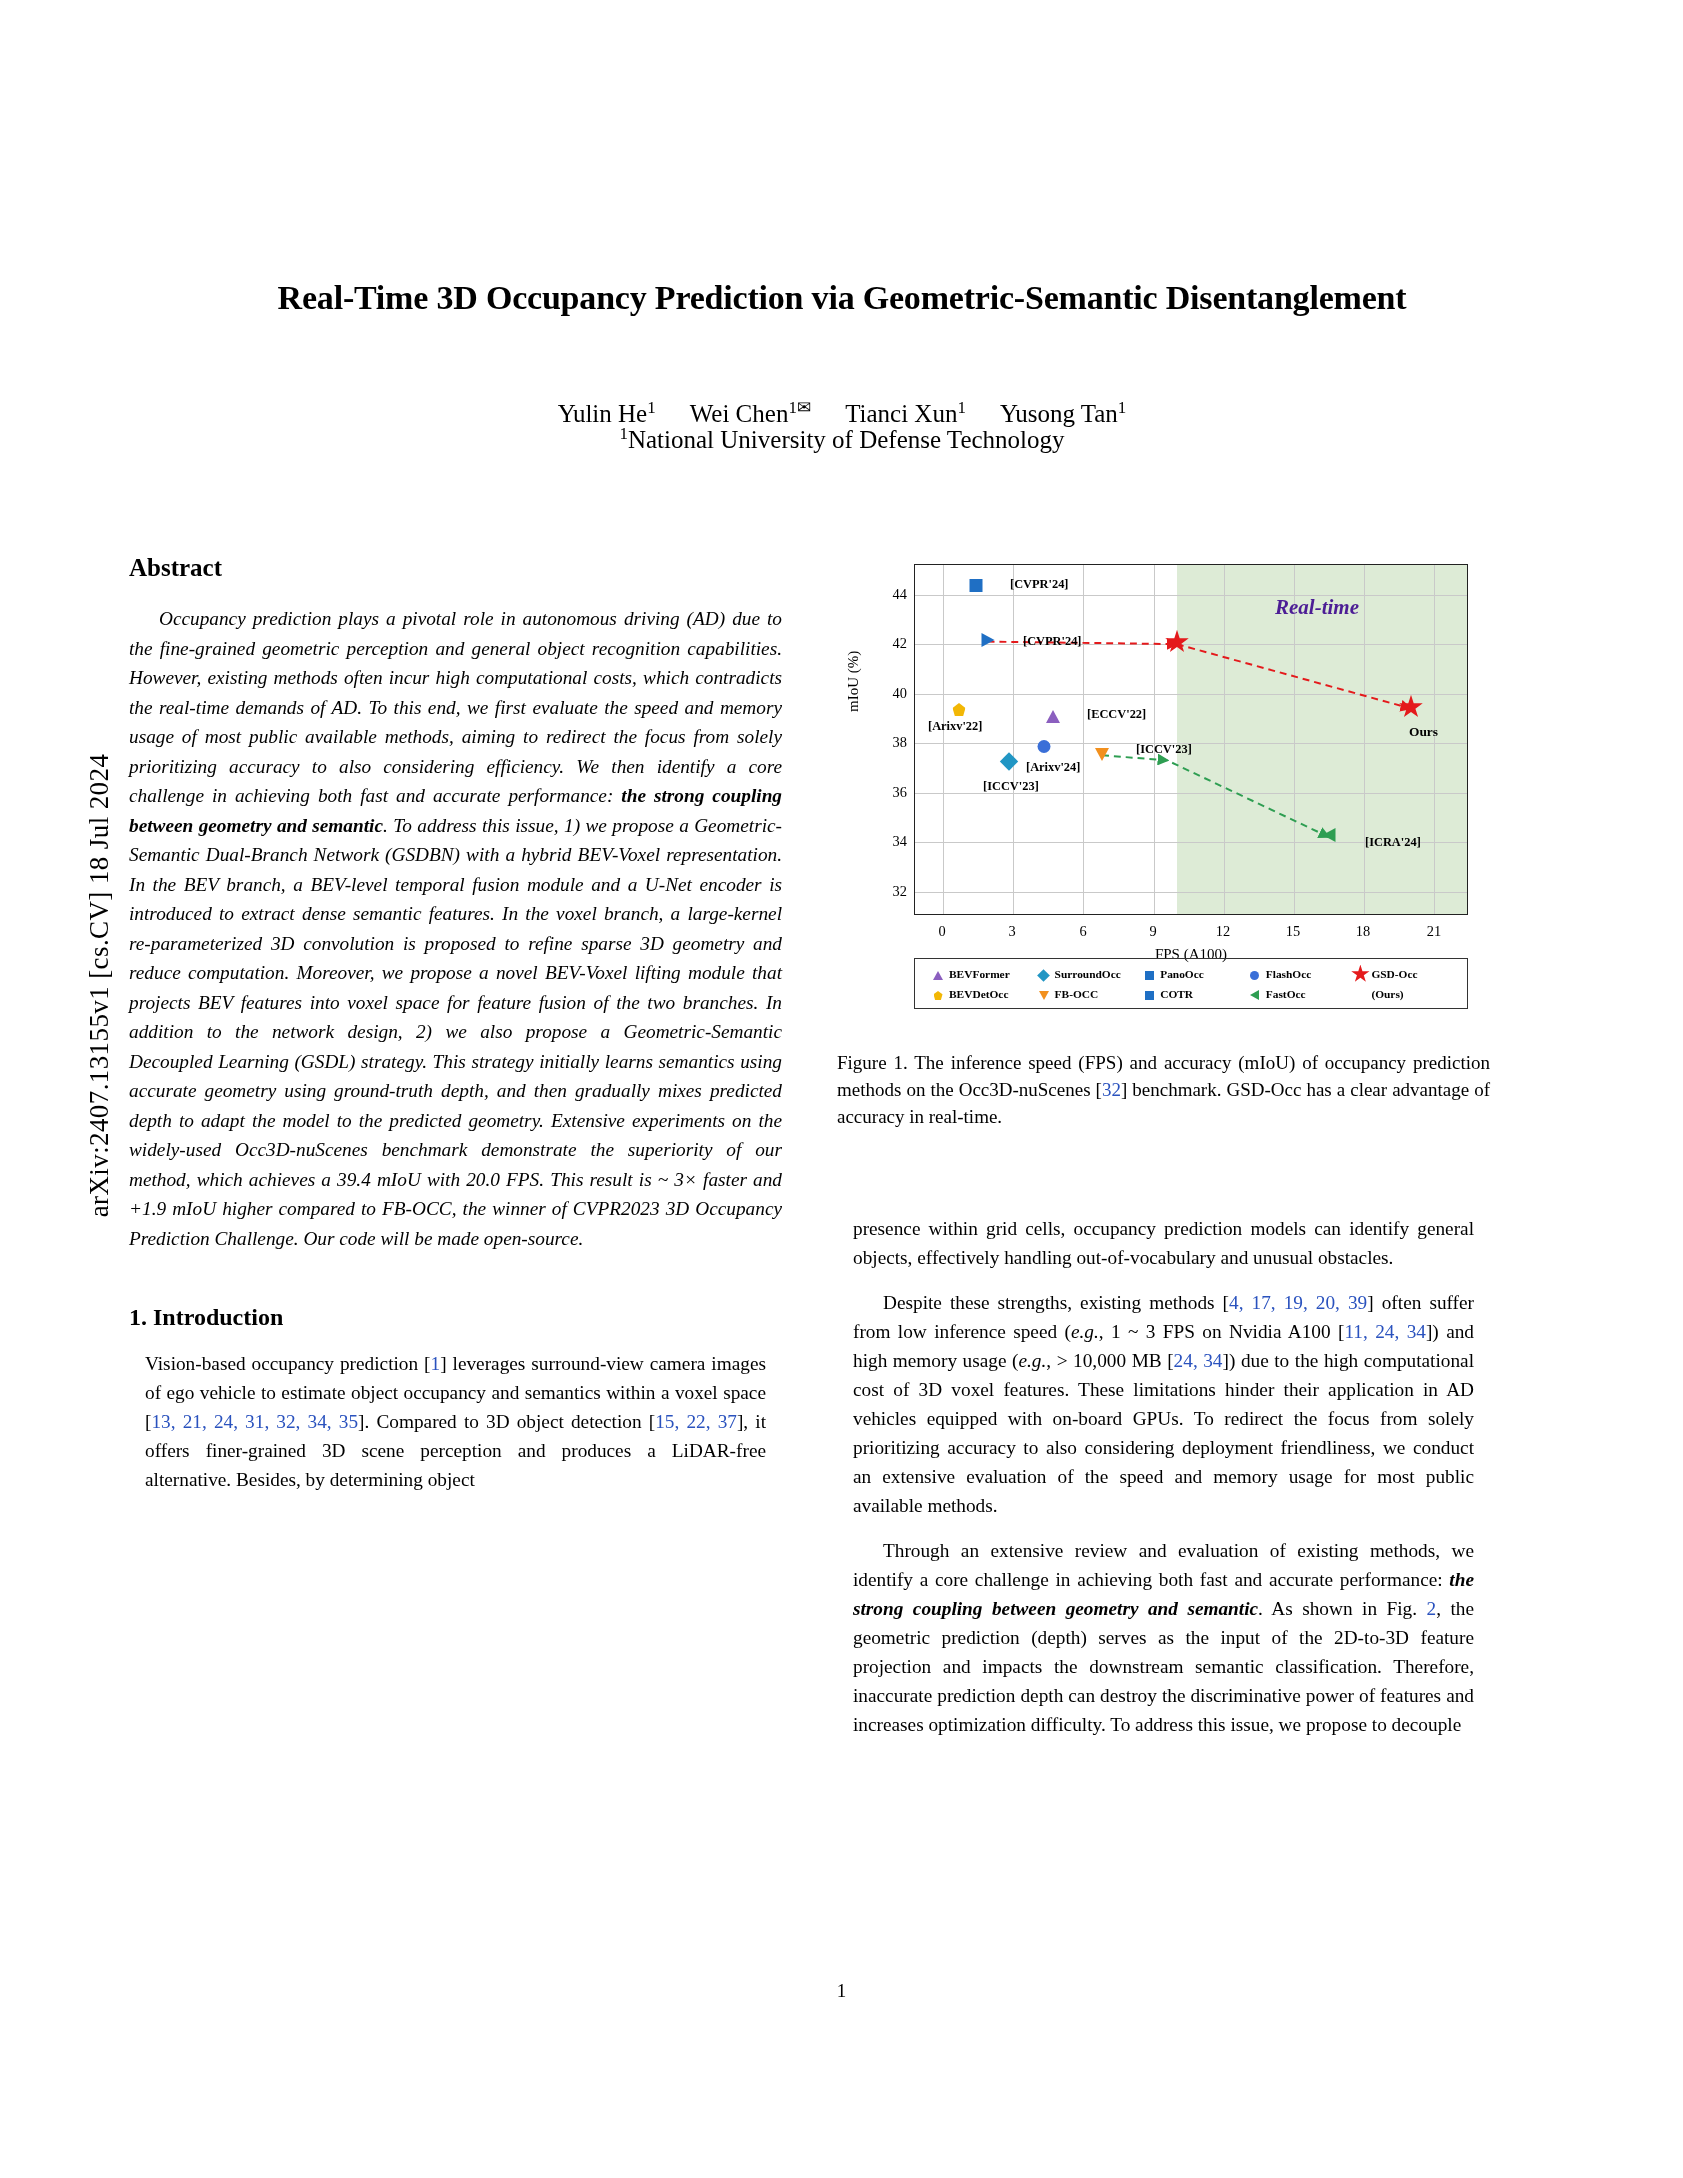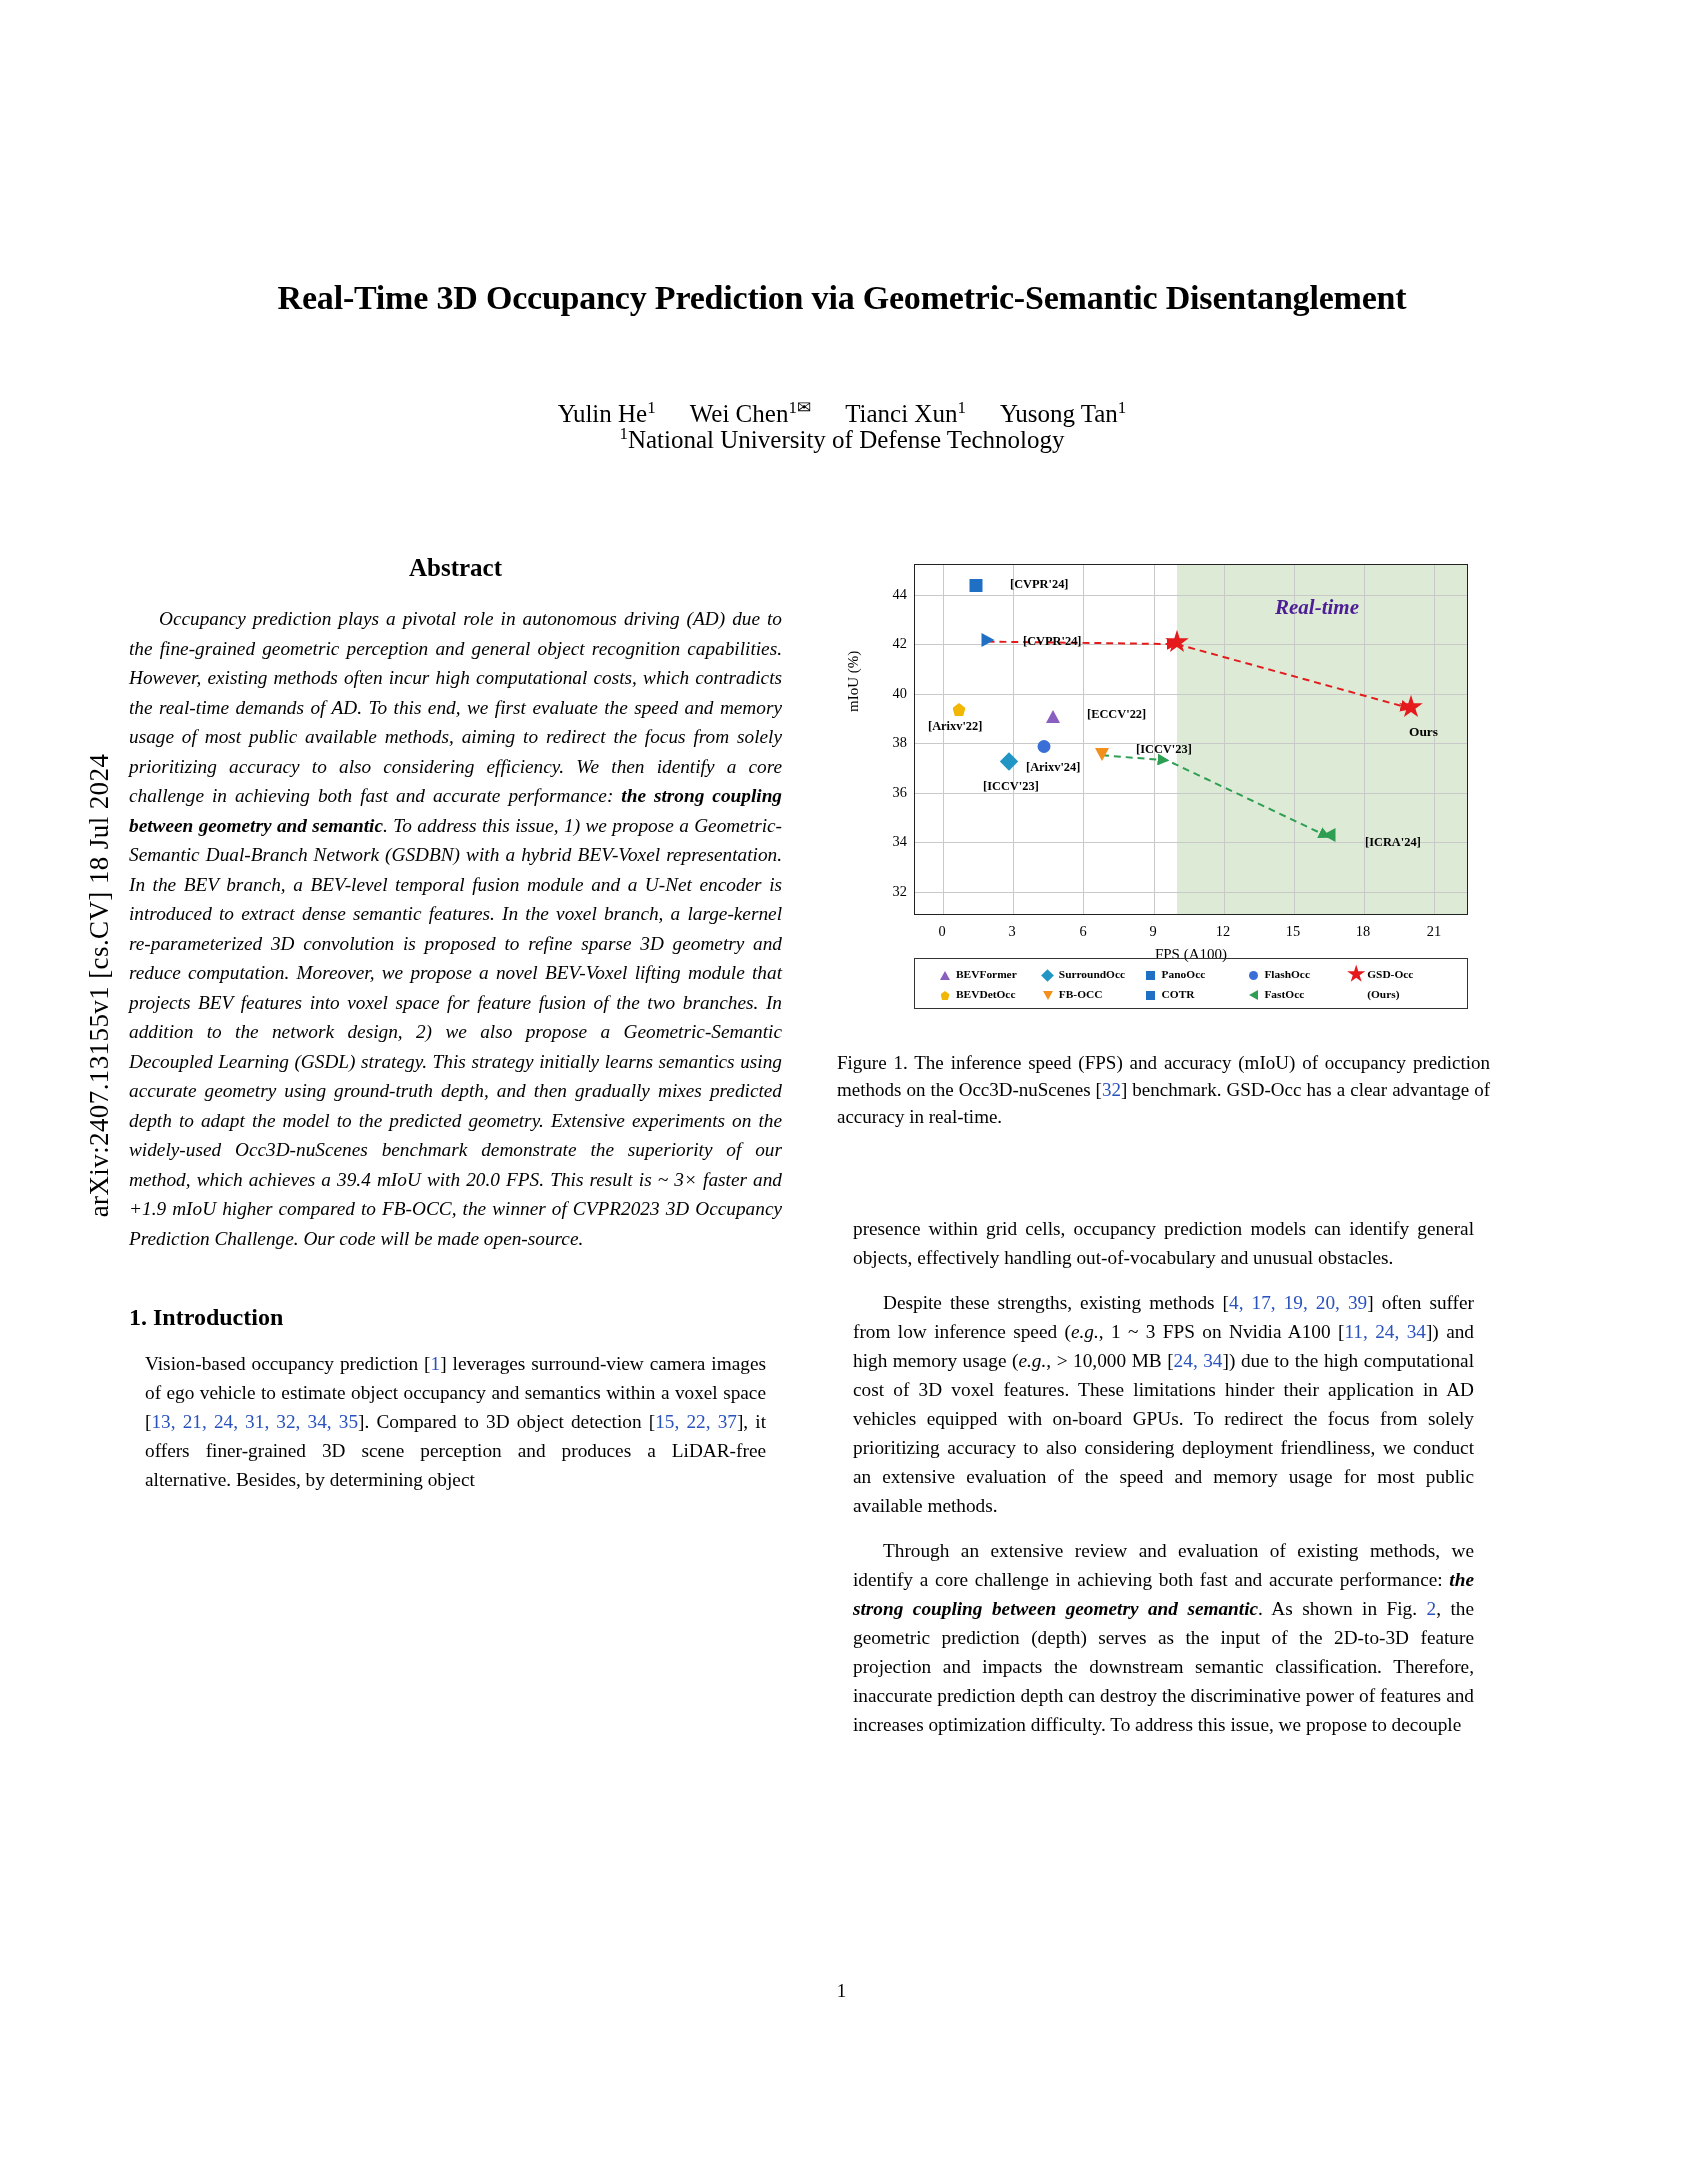--- a/index.html
+++ b/index.html
@@ -67,21 +67,20 @@
   }
 
   
   .col-left {
     position: absolute;
     left: 129px;
     top: 554px;
     width: 653px;
   }
   .abstract-head {
-    text-align: center;
     font-size: 25px;
     font-weight: bold;
     margin: 0 0 22px 0;
   }
   p.just {
     margin: 16px;
     text-align: justify;
     font-size: 19.3px;
     line-height: 29px;
     text-indent: 30px;
@@ -190,21 +189,21 @@
     padding-left: 20px;
   }
   .legend {
     position: absolute;
     left: 77px;
     top: 404px;
     width: 554px;
     height: 51px;
     border: 1.2px solid #333;
     box-sizing: border-box;
-    padding: 5px 19px;
+    padding: 5px 12px;
     display: flex;
     flex-wrap: wrap;
   }
   .legend-item {
     width: 20%;
     display: flex;
     align-items: center;
     font-size: 11.4px;
     font-weight: bold;
     height: 20px;

